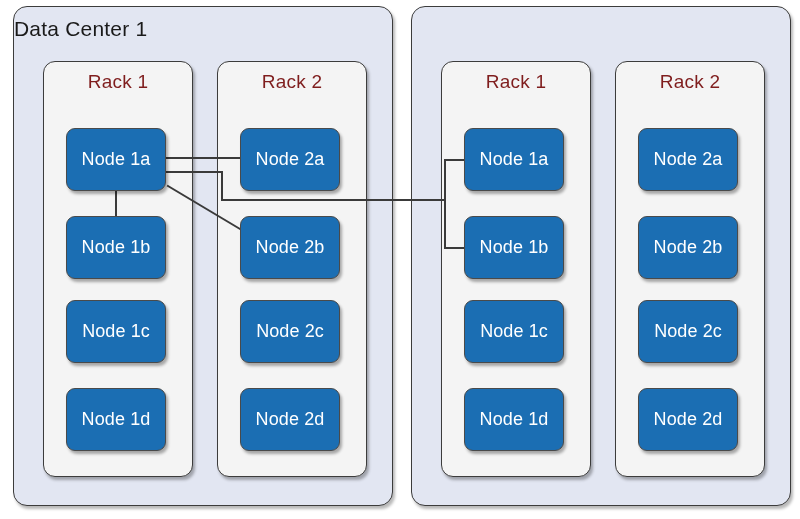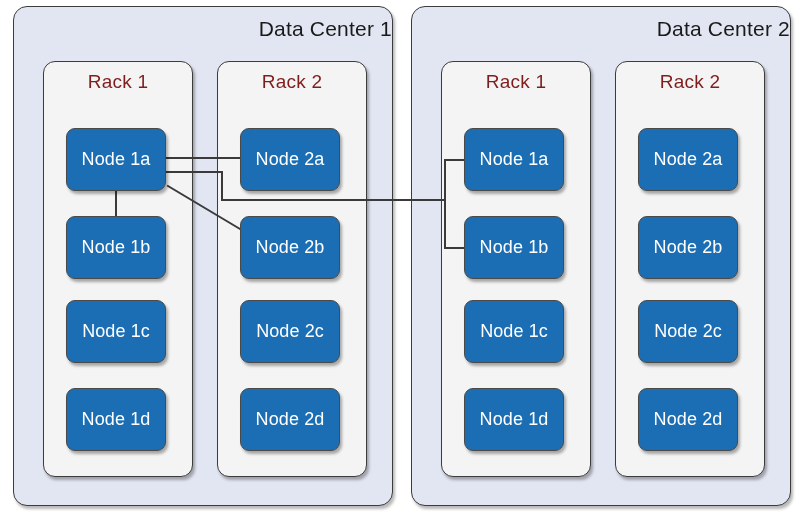--- a/index.html
+++ b/index.html
@@ -26,21 +26,21 @@
     background: #e2e6f2;
     border: 1.6px solid #3c3c3c;
     border-radius: 14px;
     box-shadow: 2px 3px 3px rgba(0,0,0,0.28);
   }
   .dc-title {
     position: absolute;
     top: 10px;
     left: 0;
     width: 100%;
-    text-align: right;
+    text-align: left;
     font-size: 21px;
     font-stretch: semi-condensed;
     color: #1a1a1a;
     letter-spacing: .2px;
     white-space: nowrap;
   }
 
   
   .rack {
     position: absolute;
@@ -109,21 +109,20 @@
     <div class="rack" style="left:29px; top:54px; width:150px; height:416px;">
       <div class="rack-title">Rack 1</div>
     </div>
 
     <div class="rack" style="left:203px; top:54px; width:150px; height:416px;">
       <div class="rack-title">Rack 2</div>
     </div>
   </div>
 
   <div class="datacenter" style="left:411px; top:6px; width:380px; height:500px;">
-    <div class="dc-title">Data Center 2</div>
 
     <div class="rack" style="left:29px; top:54px; width:150px; height:416px;">
       <div class="rack-title">Rack 1</div>
     </div>
 
     <div class="rack" style="left:203px; top:54px; width:150px; height:416px;">
       <div class="rack-title">Rack 2</div>
     </div>
   </div>
 

